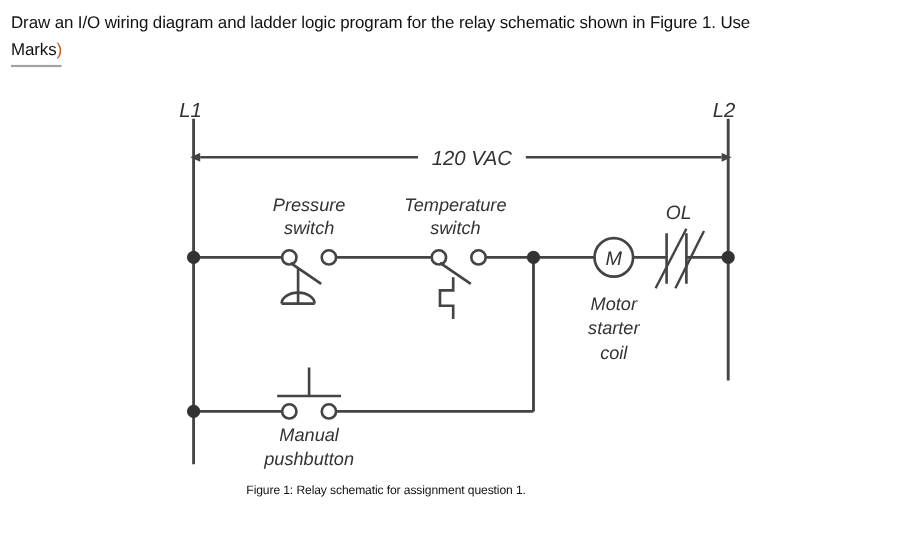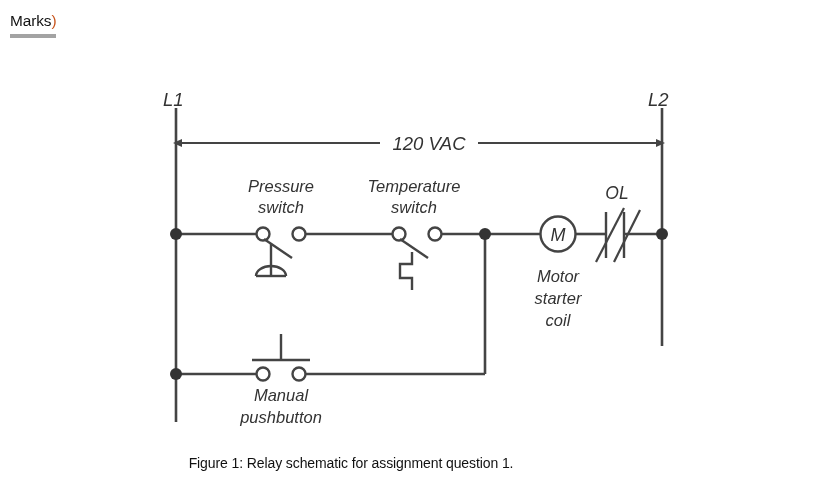--- a/index.html
+++ b/index.html
@@ -31,21 +31,21 @@
     top: 8px;
     width: 818px;
     font-size: 15.4px;
     line-height: 25px;
     color: #111111;
     letter-spacing: -0.1px;
   }
   .prompt .line { display: block; white-space: pre; }
   .prompt .marks-wrap {
     display: inline-block;
-    border-bottom: 4px solid #a3a3a3;
+    border-bottom: 2px solid #a3a3a3;
     padding-bottom: 1px;
   }
   .prompt .paren-orange { color: #c8551d; }
 
   
   .schematic {
     position: absolute;
     left: 0;
     top: 86px;
     width: 838px;
@@ -54,32 +54,32 @@
   }
   .schematic svg { display: block; }
 
   
   .caption {
     position: absolute;
     left: 0;
     top: 440px;
     width: 702px;
     text-align: center;
-    font-size: 14px;
+    font-size: 11px;
     color: #111111;
     letter-spacing: -0.1px;
-    margin-top: 15px;
   }
 </style>
 </head>
 <body>
 
 <div id="page">
 
   <div class="prompt">
+    <span class="line">Draw an I/O wiring diagram and ladder logic program for the relay schematic shown in Figure 1. Use</span>
     <span class="marks-wrap"><span>Marks</span><span class="paren-orange">)</span></span>
   </div>
 
   <div class="schematic">
     <svg width="838" height="360" viewBox="0 0 838 360" xmlns="http://www.w3.org/2000/svg">
 
       <defs>
         <marker id="arrowL" markerWidth="10" markerHeight="8" refX="9" refY="4" orient="auto" markerUnits="userSpaceOnUse">
           <path d="M9,0 L9,8 L0,4 Z" fill="#444444"></path>
         </marker>

